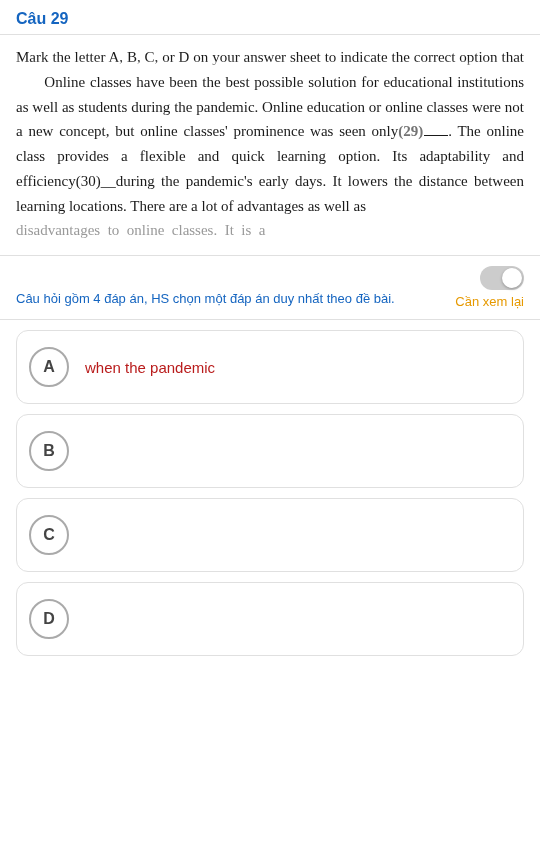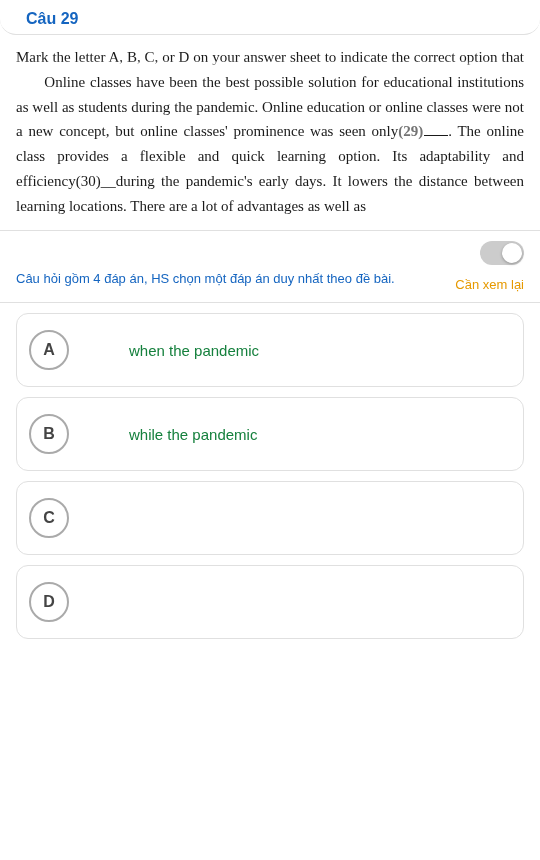--- a/index.html
+++ b/index.html
@@ -11,23 +11,22 @@
     body {
       width: 540px;
       min-height: 860px;
       font-family: 'Times New Roman', Times, serif;
       background: #ffffff;
       color: #1a1a1a;
     }
 
     .header {
       background: #ffffff;
-      padding: 10px 16px 6px 26px;
+      padding: 10px 16px 6px 16px;
       border-bottom: 1px solid #e0e0e0;
-      border-radius: 16px;
     }
 
     .header-title {
       color: #1565c0;
       font-weight: bold;
       font-size: 16px;
       font-family: Arial, sans-serif;
     }
 
     .passage-container {
@@ -75,21 +74,21 @@
       line-height: 1.4;
       flex: 1;
       padding-right: 12px;
       margin-top: 24px;
     }
 
     .instruction-right {
       display: flex;
       flex-direction: column;
       align-items: flex-end;
-      gap: 12px;
+      gap: 4px;
     }
 
     .toggle-switch {
       width: 44px;
       height: 24px;
       background: #ccc;
       border-radius: 12px;
       position: relative;
       cursor: pointer;
     }
@@ -144,59 +143,58 @@
       font-weight: bold;
       color: #444;
       flex-shrink: 0;
       margin-right: 16px;
       background: #fff;
     }
 
     .option-text {
       font-family: Arial, sans-serif;
       font-size: 15px;
-      color: #15803d;
-      margin-left: 44px;
+      color: #b91c1c;
     }
   </style>
 </head>
 <body>
 
 <div class="header">
   <span class="header-title">Câu 29</span>
 </div>
 
 <div class="passage-container">
   <p class="passage-text">
     <span style="display:block; overflow:hidden; max-height:1.65em; -webkit-mask-image: linear-gradient(to bottom, black 60%, transparent 100%); mask-image: linear-gradient(to bottom, black 60%, transparent 100%);">Mark the letter A, B, C, or D on your answer sheet to indicate the correct option that best fits each uf the numbered blanks .</span>
     <span>
       &nbsp;&nbsp;&nbsp;&nbsp;&nbsp;&nbsp;Online classes have been the best possible solution for educational institutions as well as students during the pandemic. Online education or online classes were not a new concept, but online classes' prominence was seen only<span class="blank-number">(29)</span><span class="blank-line"></span>. The online class provides a flexible and quick learning option. Its adaptability and efficiency(30)__during the pandemic's early days. It lowers the distance between learning locations. There are a lot of advantages as well as
     </span>
     <br>
+    <span class="faded-line">disadvantages&nbsp; to &nbsp;online &nbsp;classes. &nbsp;It &nbsp;is &nbsp;a</span>
   </p>
 </div>
 
 <div class="instruction-bar">
   <span class="instruction-text">Câu hỏi gồm 4 đáp án, HS chọn một đáp án duy nhất theo đề bài.</span>
   <div class="instruction-right">
     <div class="toggle-switch">
       <div class="toggle-knob"></div>
     </div>
     <span class="review-link">Cần xem lại</span>
   </div>
 </div>
 
 <div class="options-container">
 <div class="option-item">
       <div class="option-circle">A</div>
       <span class="option-text">when the pandemic</span>
     </div>
     <div class="option-item">
       <div class="option-circle">B</div>
-      <span class="option-text">while the pandemic</span>
     </div>
     <div class="option-item">
       <div class="option-circle">C</div>
     </div>
     <div class="option-item">
       <div class="option-circle">D</div>
     </div>
   </div>
 
 </body></html>

